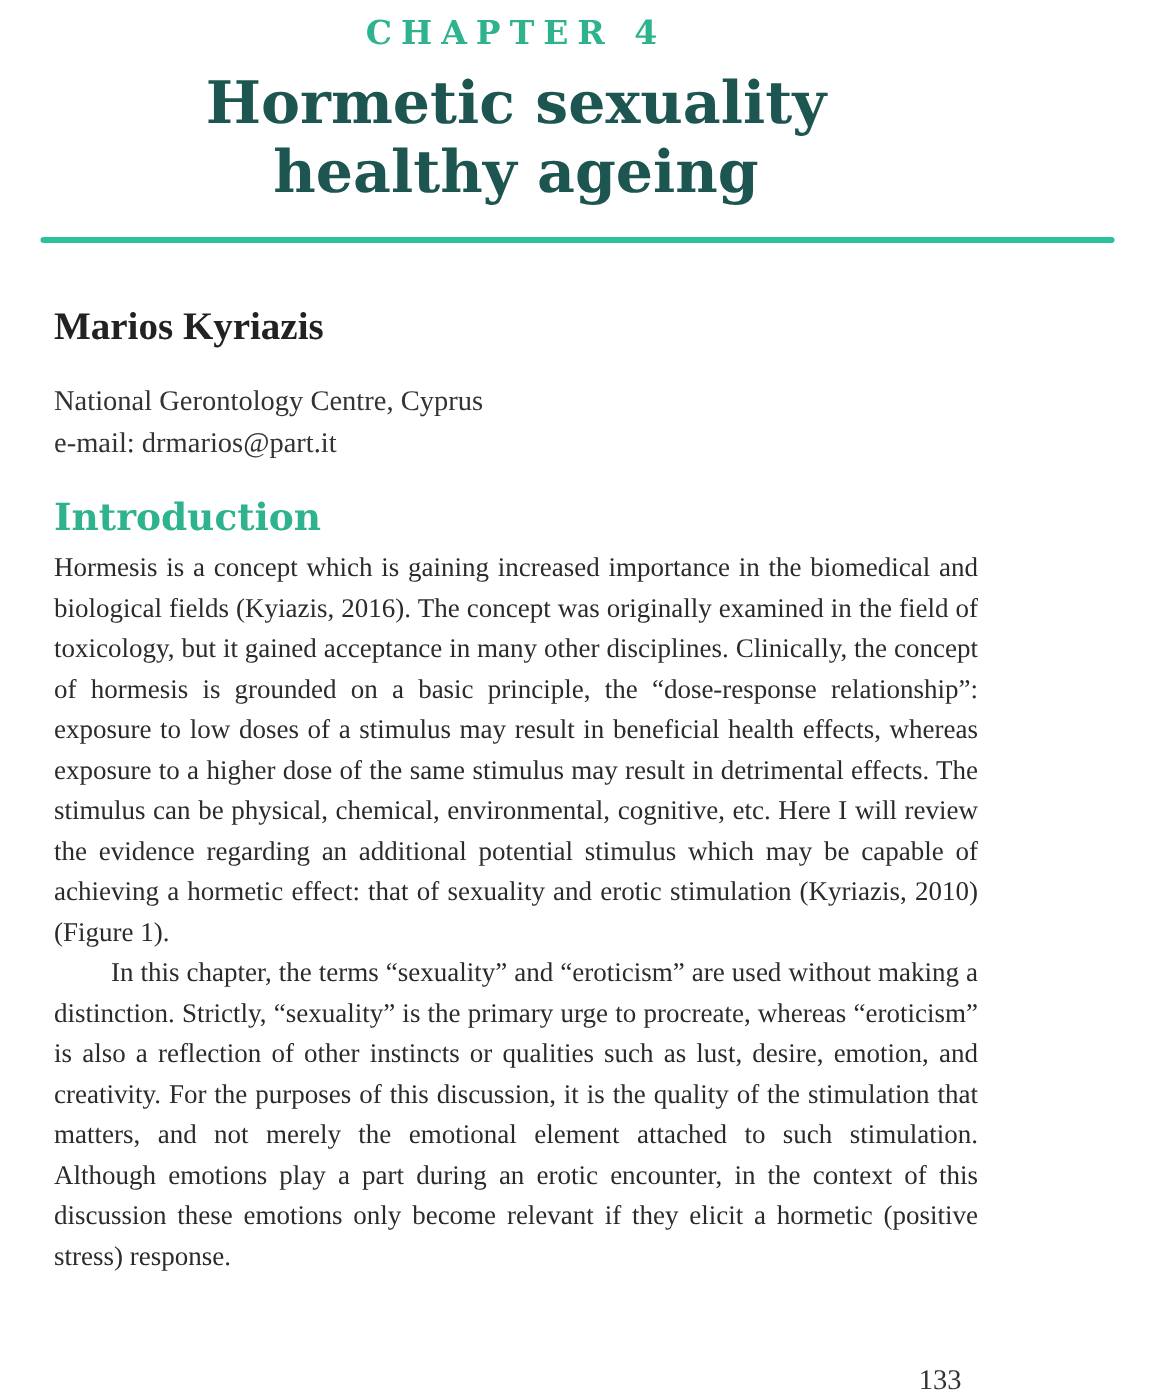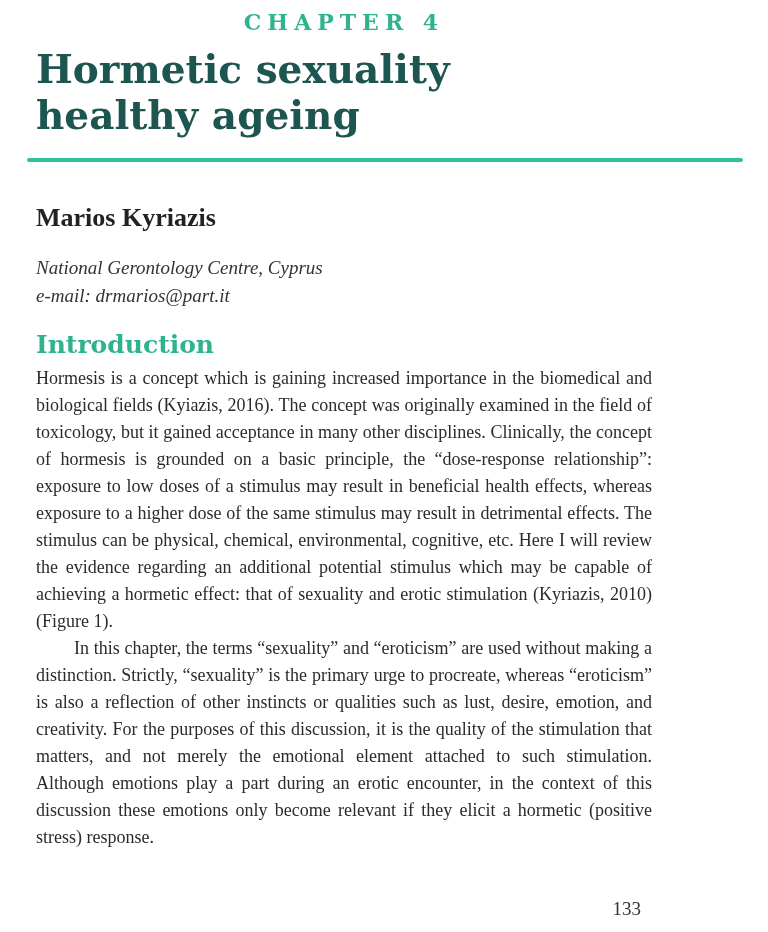--- a/index.html
+++ b/index.html
@@ -30,21 +30,21 @@
     text-align: center;
     font-family: "DejaVu Serif", serif;
     font-weight: bold;
     font-size: 22px;
     letter-spacing: 6px;
     line-height: 28px;
     color: var(--accent);
   }
   .chapter-title {
     margin-top: 10px;
-    text-align: left;
+    text-align: center;
     font-family: "DejaVu Serif", serif;
     font-weight: bold;
     font-size: 39px;
     line-height: 46px;
     color: var(--title);
   }
   .title-line { display: block; }
   .divider-rule {
     height: 4px;
     width: 716px;
@@ -55,21 +55,20 @@
   }
   .author-name {
     margin-top: 44px;
     font-weight: bold;
     font-size: 26px;
     line-height: 24px;
     color: #222222;
   }
   .affiliation-block {
     margin-top: 24px;
-    font-style: italic;
     font-size: 19px;
     line-height: 28px;
     color: var(--muted_text);
   }
   .doi-line {
     margin-top: 14px;
     font-style: italic;
     font-size: 19px;
     line-height: 28px;
     color: var(--muted_text);
@@ -87,21 +86,21 @@
     font-size: 18px;
     line-height: 27px;
     text-align: justify;
     color: var(--body_text);
   }
   .body-para.first { margin-top: 5px; }
   .body-para.indented { text-indent: 38px; }
   .page-number {
     position: absolute;
     right: 35px;
-    bottom: 12px;
+    bottom: 0;
     font-size: 19px;
     color: var(--muted_text);
   }
 </style>
 </head>
 <body>
 
 <div class="page">
 
   <div class="chapter-label">CHAPTER 4</div>

